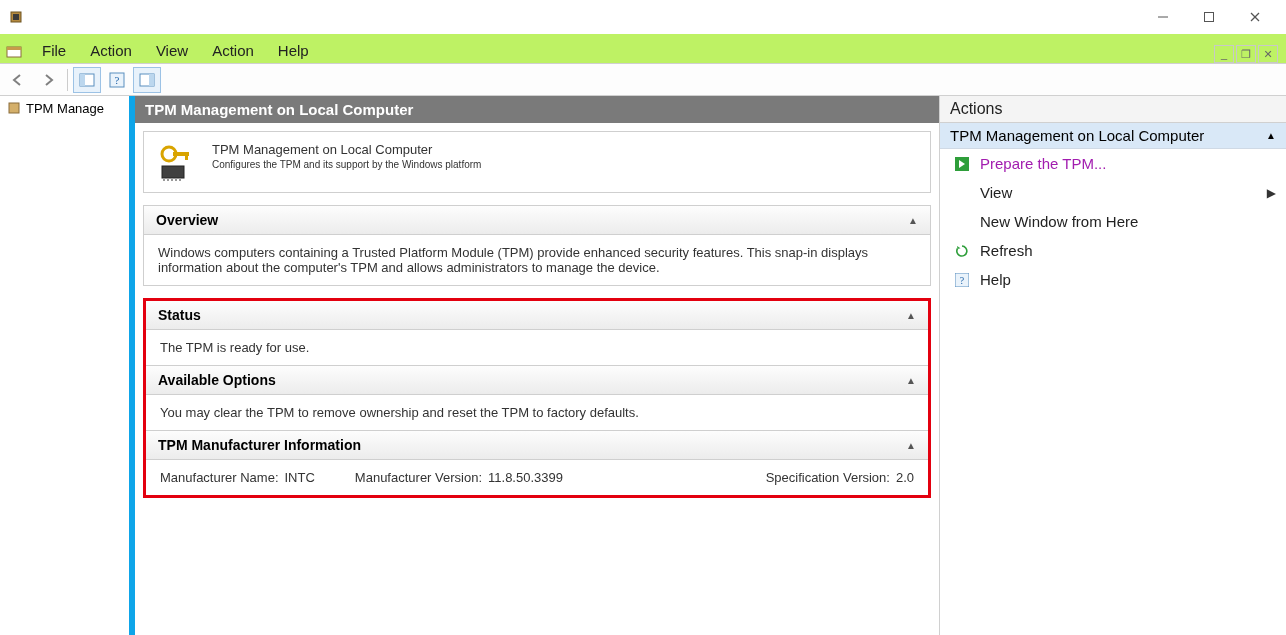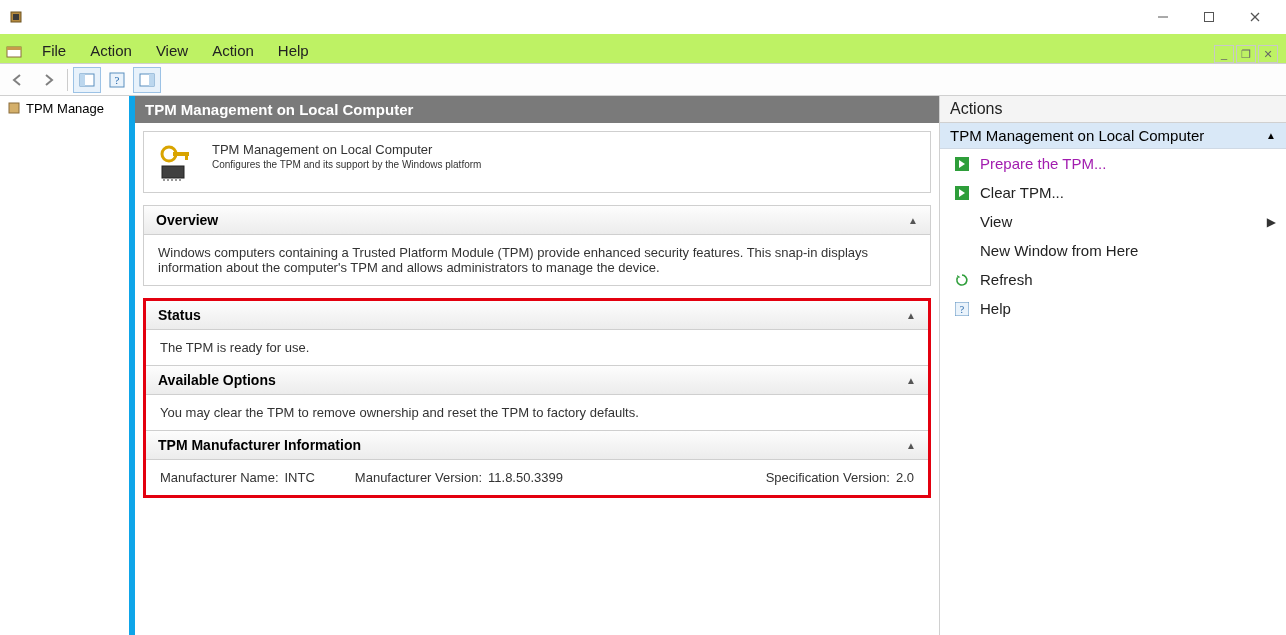--- a/index.html
+++ b/index.html
@@ -374,29 +374,20 @@
     <div class="action-item disabled">
       <span class="ic">
         <svg width="14" height="14" viewBox="0 0 14 14">
             <rect x="0" y="0" width="14" height="14" fill="#2e9e3a"></rect>
             <path d="M4 3 L10 7 L4 11 Z" fill="#fff"></path>
           </svg>
       </span>
       <span>Prepare the TPM...</span>
     </div>
 
-    <div class="action-item">
-      <span class="ic">
-        <svg width="14" height="14" viewBox="0 0 14 14">
-            <rect x="0" y="0" width="14" height="14" fill="#2e9e3a"></rect>
-            <path d="M4 3 L10 7 L4 11 Z" fill="#fff"></path>
-          </svg>
-      </span>
-      <span>Clear TPM...</span>
-    </div>
 
     <div class="action-item">
       <span class="ic"></span>
       <span>View</span>
       <span class="tail">▶</span>
     </div>
 
     <div class="action-item">
       <span class="ic"></span>
       <span>New Window from Here</span>

